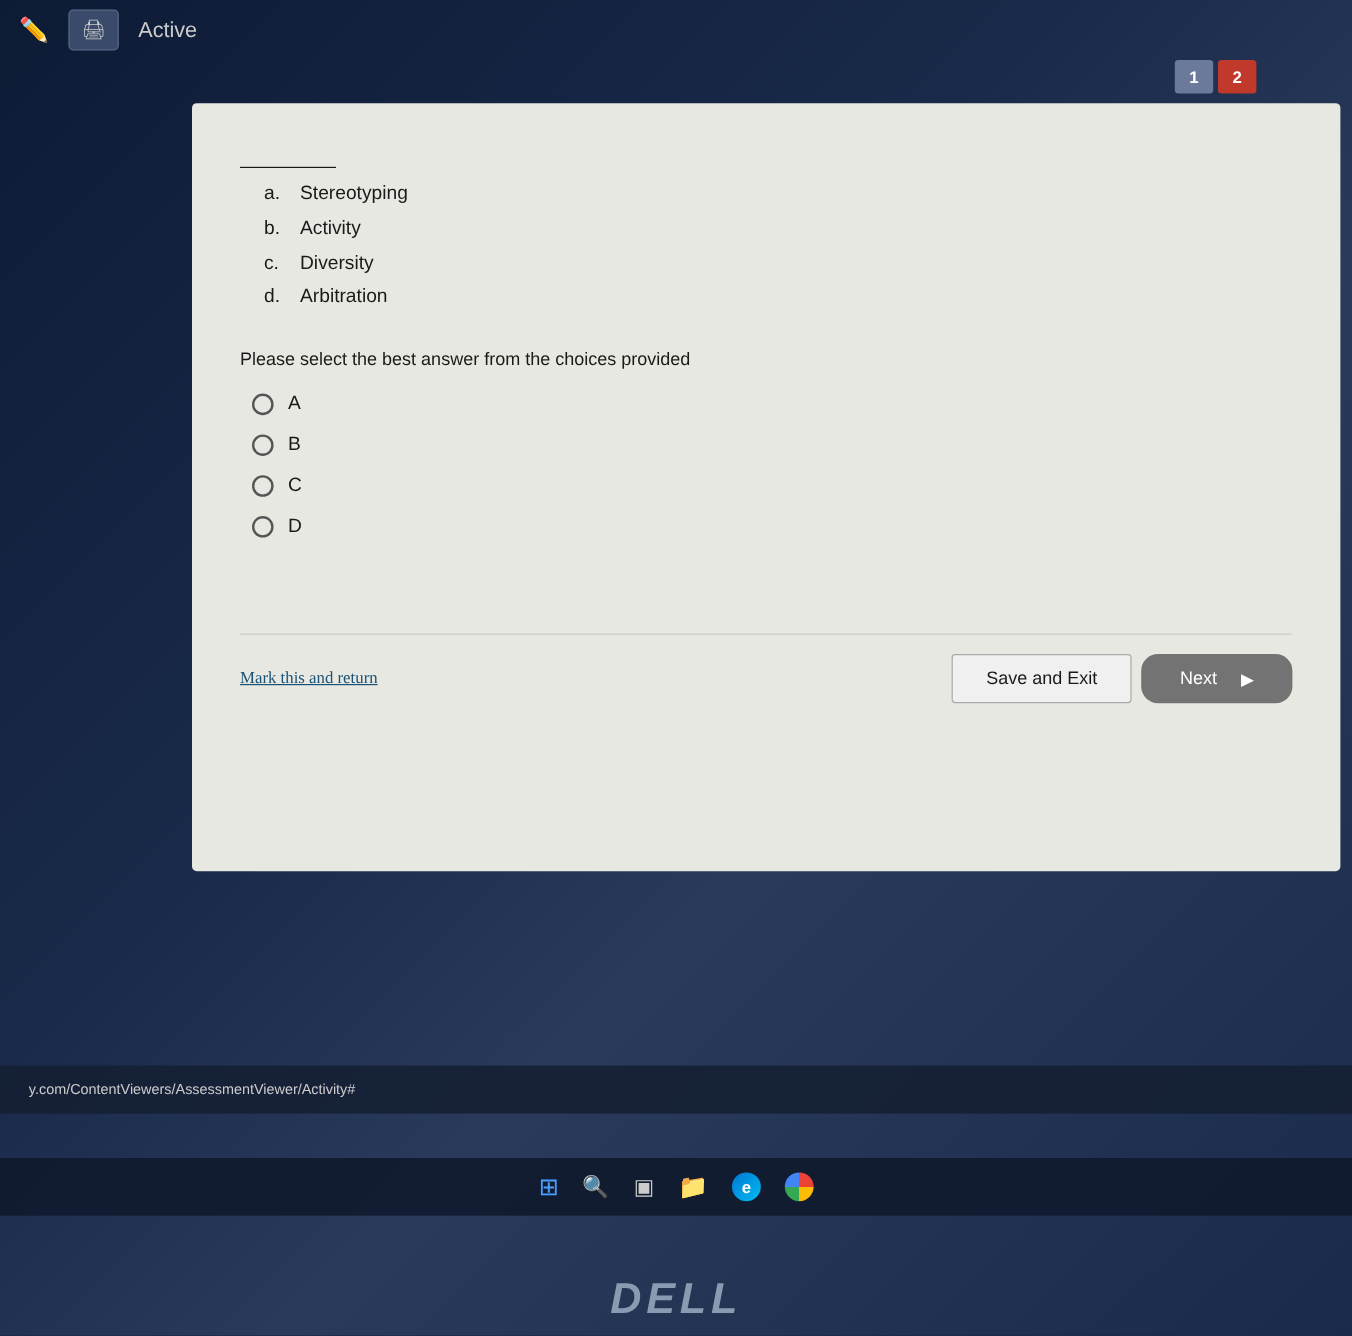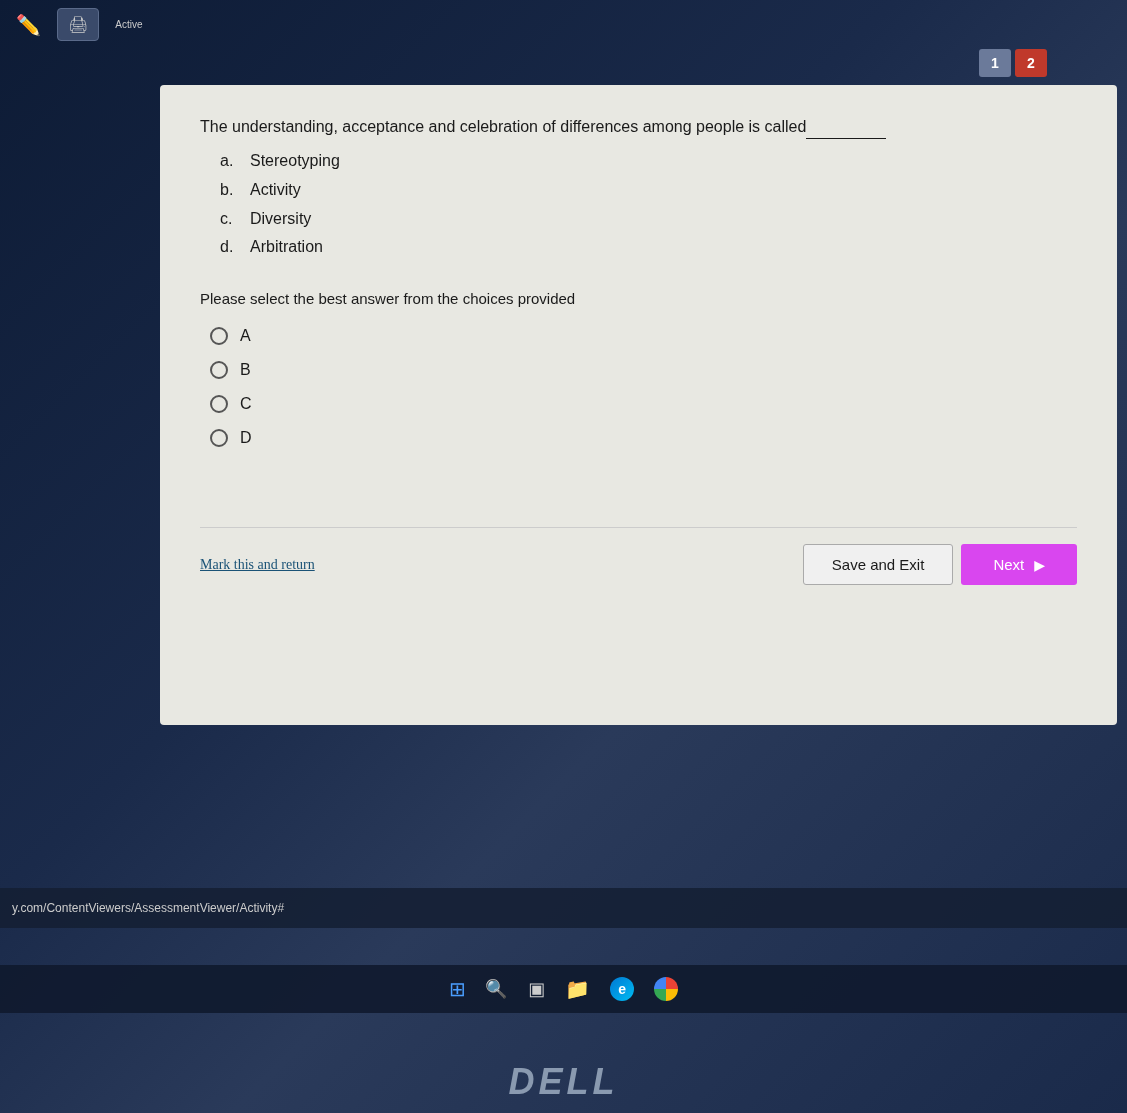--- a/index.html
+++ b/index.html
@@ -189,47 +189,47 @@
       background: #f0f0f0;
       border: 1px solid #aaa;
       border-radius: 3px;
       font-size: 15px;
       color: #1a1a1a;
       cursor: pointer;
     }
 
     .next-btn {
       padding: 12px 32px;
-      background: #d946ef;
+      background: #737373;
       border: none;
-      border-radius: 3px;
+      border-radius: 14px;
       font-size: 15px;
       color: white;
       cursor: pointer;
       display: flex;
       align-items: center;
-      gap: 10px;
+      gap: 20px;
     }
 
     .next-btn-arrow {
       font-size: 14px;
     }
 
     
     .taskbar {
       position: absolute;
       bottom: 185px;
       left: 0;
       right: 0;
       z-index: 2;
       background: rgba(20, 30, 50, 0.85);
       height: 40px;
       display: flex;
       align-items: center;
-      padding: 0 12px;
+      padding: 0 24px;
       margin-top: 23px;
     }
 
     .taskbar-url {
       color: #ccc;
       font-size: 12px;
     }
 
     
     .win-taskbar {
@@ -302,21 +302,21 @@
       color: #8a9ab0;
       font-size: 36px;
       font-weight: bold;
       letter-spacing: 4px;
       font-style: italic;
     }
 
     
     .status-active {
       color: #ccc;
-      font-size: 10px;
+      font-size: 18px;
     }
   </style>
 </head>
 <body>
 
 <div class="bg-overlay"></div>
 
 <div class="top-bar">
   <span class="edit-icon">✏️</span>
   <button class="print-icon-btn">🖨</button>
@@ -324,21 +324,21 @@
 </div>
 
 <div class="pagination-area">
   <button class="page-btn page-btn-inactive">1</button>
   <button class="page-btn page-btn-active">2</button>
 </div>
 
 <div class="main-card">
 
   <div class="question-text">
-    <span>The understanding, acceptance and celebration of differences among people is called</span><span class="underline-blank"></span>
+    <span class="underline-blank"></span>
   </div>
 
   <ul class="choices-list">
     <li>
       <span class="choice-letter">a.</span>
       <span>Stereotyping</span>
     </li>
     <li>
       <span class="choice-letter">b.</span>
       <span>Activity</span>

